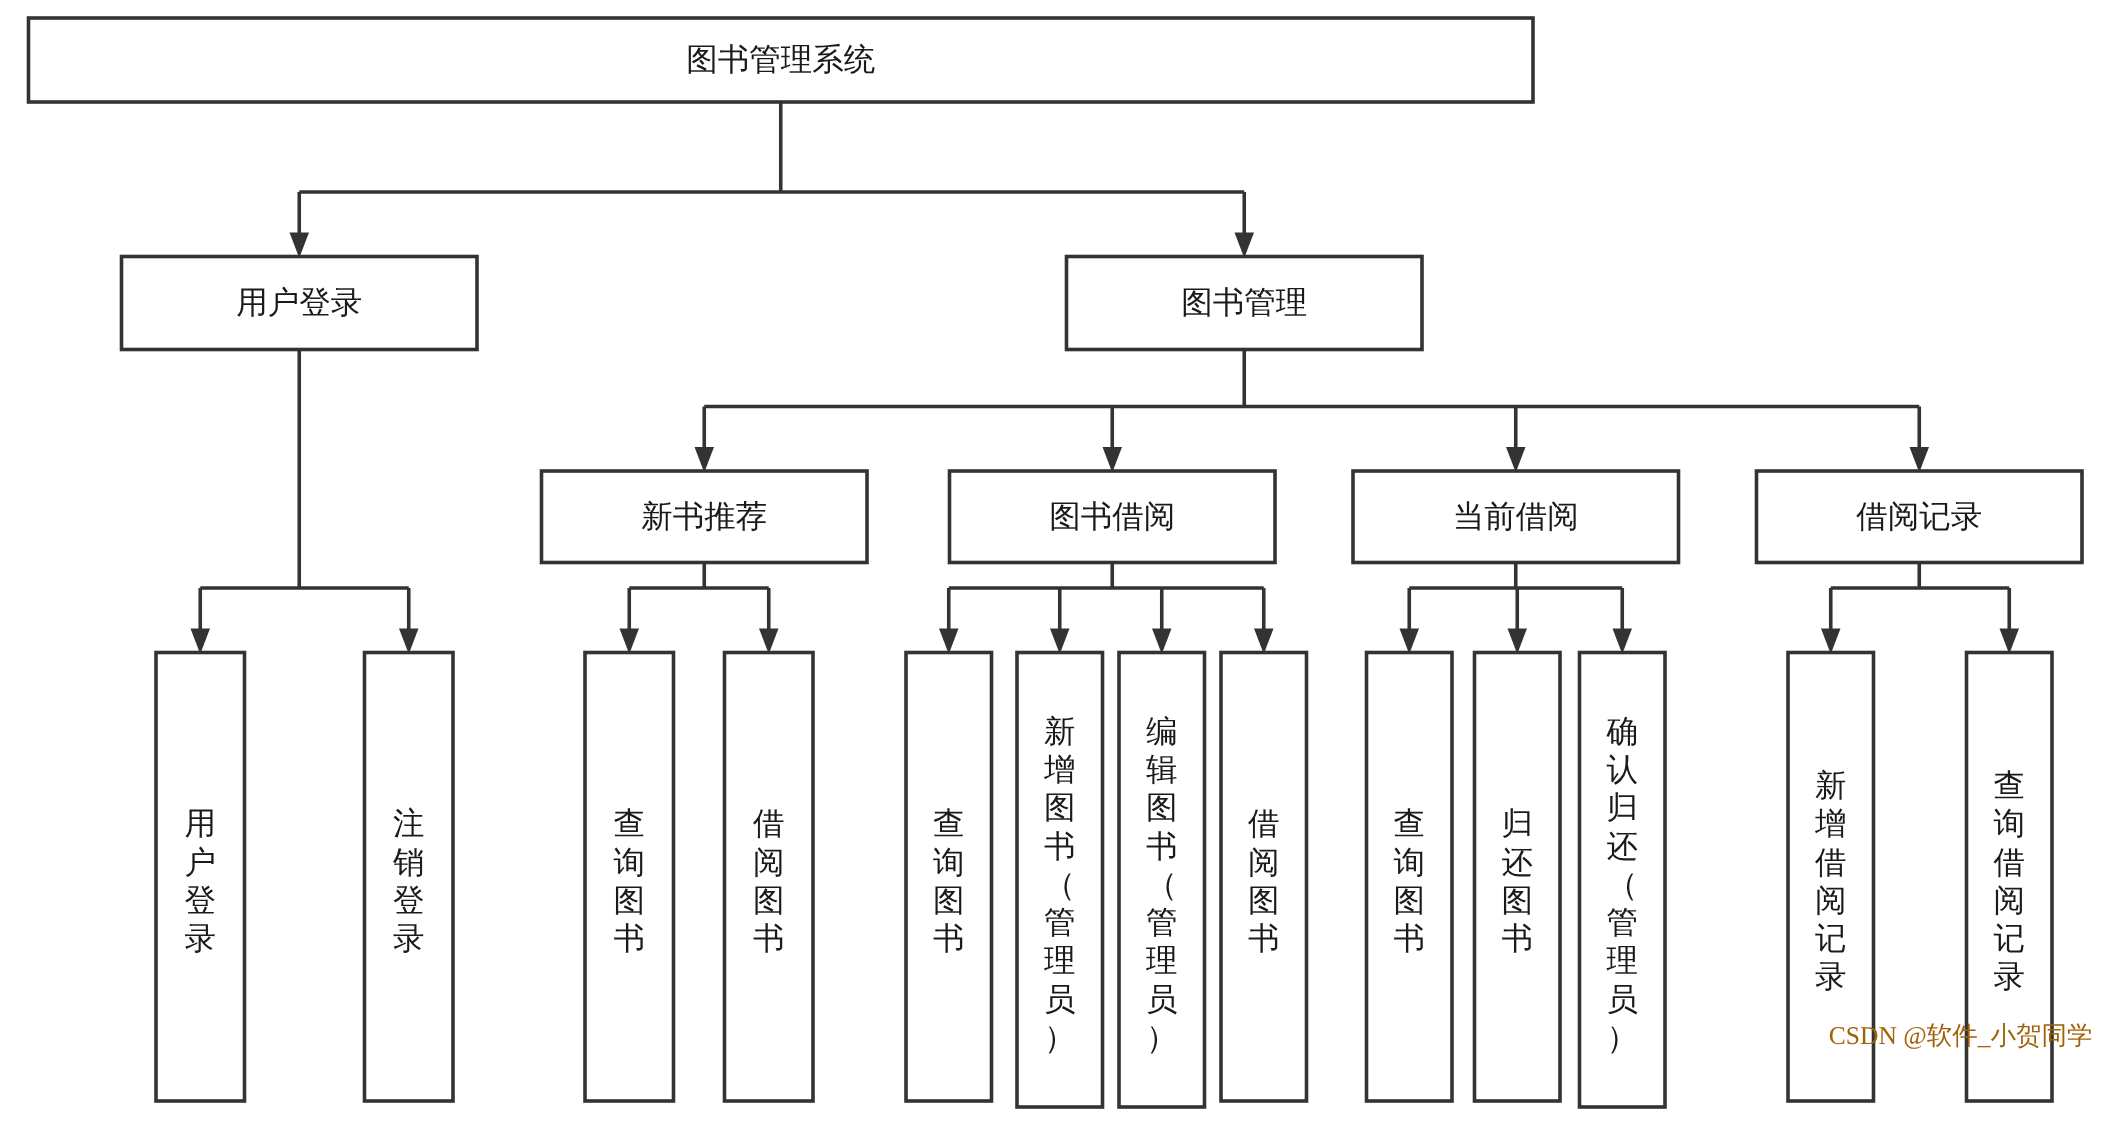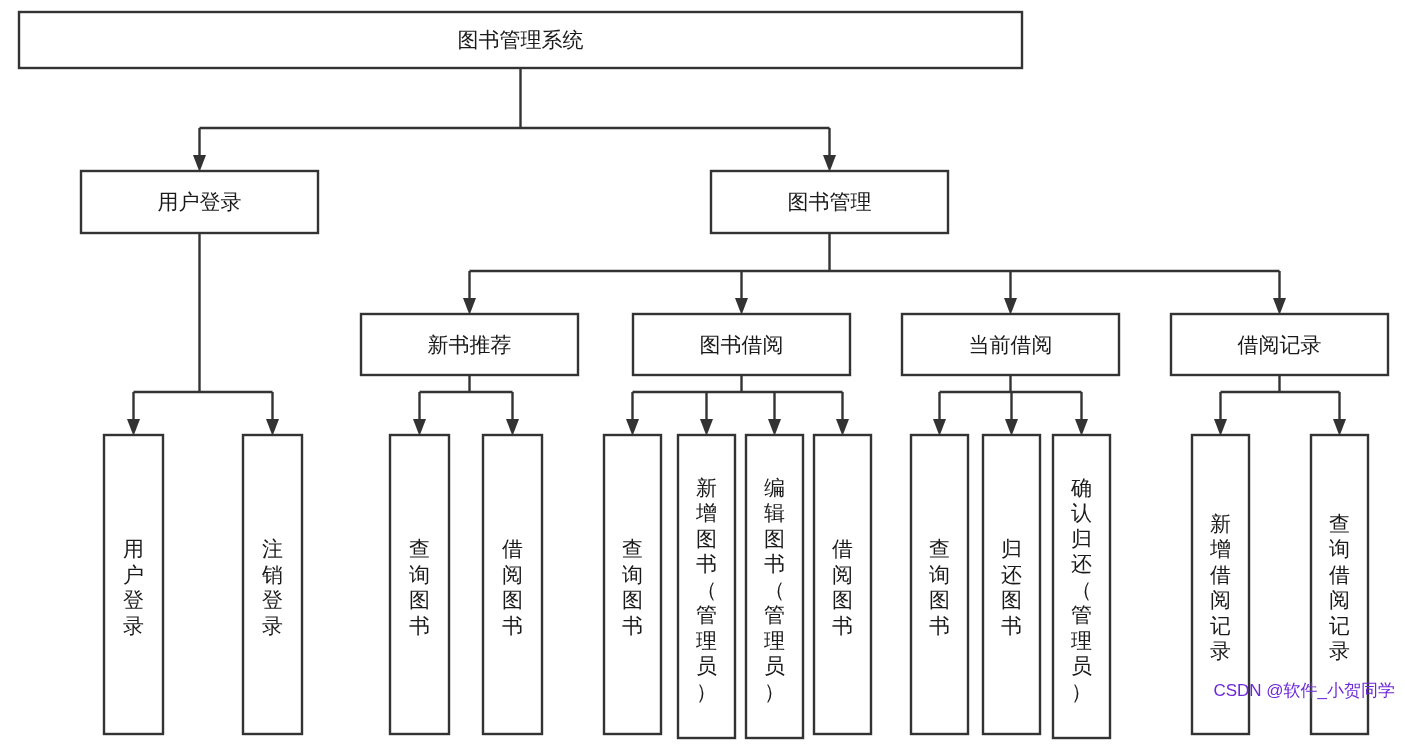--- a/index.html
+++ b/index.html
@@ -47,23 +47,23 @@
     font-family: "DejaVu Sans", "Liberation Sans", sans-serif;
     font-size: 21px;
     fill: #1a1a1a;
     text-anchor: middle;
     dominant-baseline: middle;
   }
   .watermark-text {
     position: absolute;
     right: 10px;
     bottom: 6px;
-    font-family: Liberation Sans, sans-serif;
+    font-family: Liberation Serif, serif;
     font-size: 17px;
-    color: #6d28d9;
+    color: #a16207;
     white-space: nowrap;
     user-select: none;
     pointer-events: none;
     margin-top: 38px;
   }
 </style>
 </head>
 <body>
 
 <div id="diagram-root">

